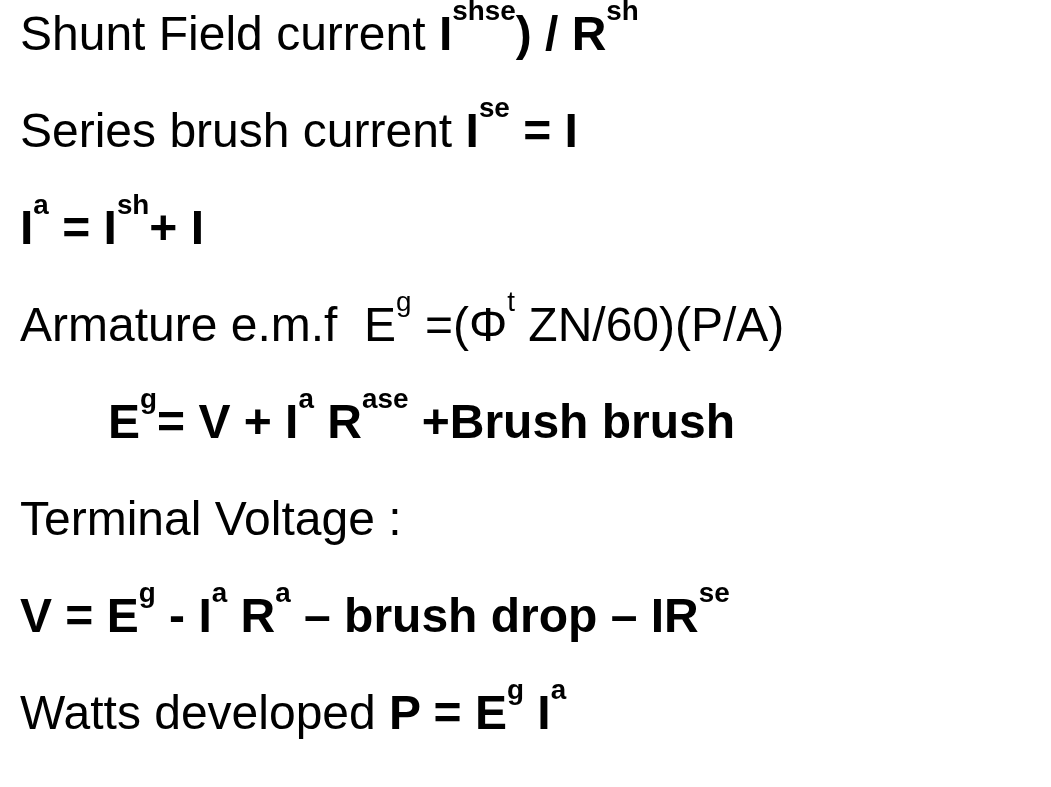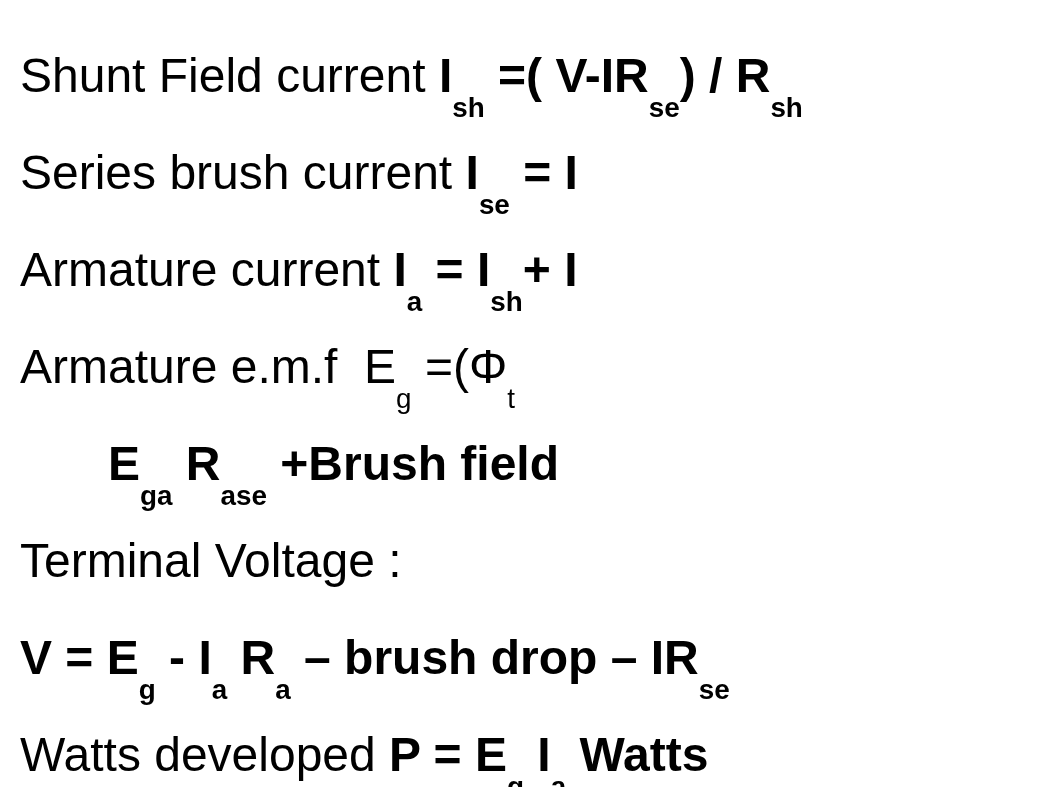--- a/index.html
+++ b/index.html
@@ -16,21 +16,21 @@
   }
   .slide {
     width: 100%;
     height: 100%;
     display: flex;
     flex-direction: column;
   }
   .line {
     height: 97px;
     display: flex;
-    align-items: flex-end;
+    align-items: flex-start;
     font-size: 48px;
     font-weight: 400;
     letter-spacing: 0;
     white-space: pre;
   }
   .line.indent {
     padding-left: 88px;
   }
   .line .b {
     font-weight: 700;
@@ -39,21 +39,21 @@
     font-size: 0.58em;
     line-height: 0;
     position: relative;
     bottom: -0.18em;
   }
 </style>
 </head>
 <body>
 
 <main class="slide">
-  <p class="line"><span>Shunt Field current </span><span class="b">I</span><sub class="b">sh</sub><span class="b"> =( V-IR</span><sub class="b">se</sub><span class="b">) / R</span><sub class="b">sh</sub></p>
+  <p class="line"><span>Shunt Field current </span><span class="b">I</span><sub class="b">sh</sub><sub class="b">se</sub><span class="b">) / R</span><sub class="b">sh</sub></p>
   <p class="line"><span>Series brush current </span><span class="b">I</span><sub class="b">se</sub><span class="b"> = I</span></p>
-  <p class="line"><span>Armature current </span><span class="b">I</span><sub class="b">a</sub><span class="b"> = I</span><sub class="b">sh</sub><span class="b">+ I</span></p>
-  <p class="line"><span>Armature e.m.f  E</span><sub>g</sub><span> =(Φ</span><sub>t</sub></p>
-  <p class="line indent"><span class="b">E</span><sub class="b">g</sub><sub class="b">a</sub><span class="b"> R</span><sub class="b">a</sub><sub class="b">se</sub><span class="b"> +Brush field</span></p>
+  <p class="line"><span class="b">I</span><sub class="b">a</sub><span class="b"> = I</span><sub class="b">sh</sub><span class="b">+ I</span></p>
+  <p class="line"><span>Armature e.m.f  E</span><sub>g</sub><span> =(Φ</span><sub>t</sub><span> ZN/60)(P/A)</span></p>
+  <p class="line indent"><span class="b">E</span><sub class="b">g</sub><span class="b">= V + I</span><sub class="b">a</sub><span class="b"> R</span><sub class="b">a</sub><sub class="b">se</sub><span class="b"> +Brush brush</span></p>
   <p class="line"><span>Terminal Voltage :</span></p>
   <p class="line"><span class="b">V = E</span><sub class="b">g</sub><span class="b"> - I</span><sub class="b">a</sub><span class="b"> R</span><sub class="b">a</sub><span class="b"> – brush drop – IR</span><sub class="b">se</sub></p>
-  <p class="line"><span>Watts developed </span><span class="b">P = E</span><sub class="b">g</sub><span class="b"> I</span><sub class="b">a</sub><span class="b"> Watts</span></p>
+  <p class="line"><span>Watts developed </span><span class="b">P = E</span><sub class="b">g</sub><span class="b"> I</span><sub class="b">a</sub></p>
 </main>
 
 </body></html>

